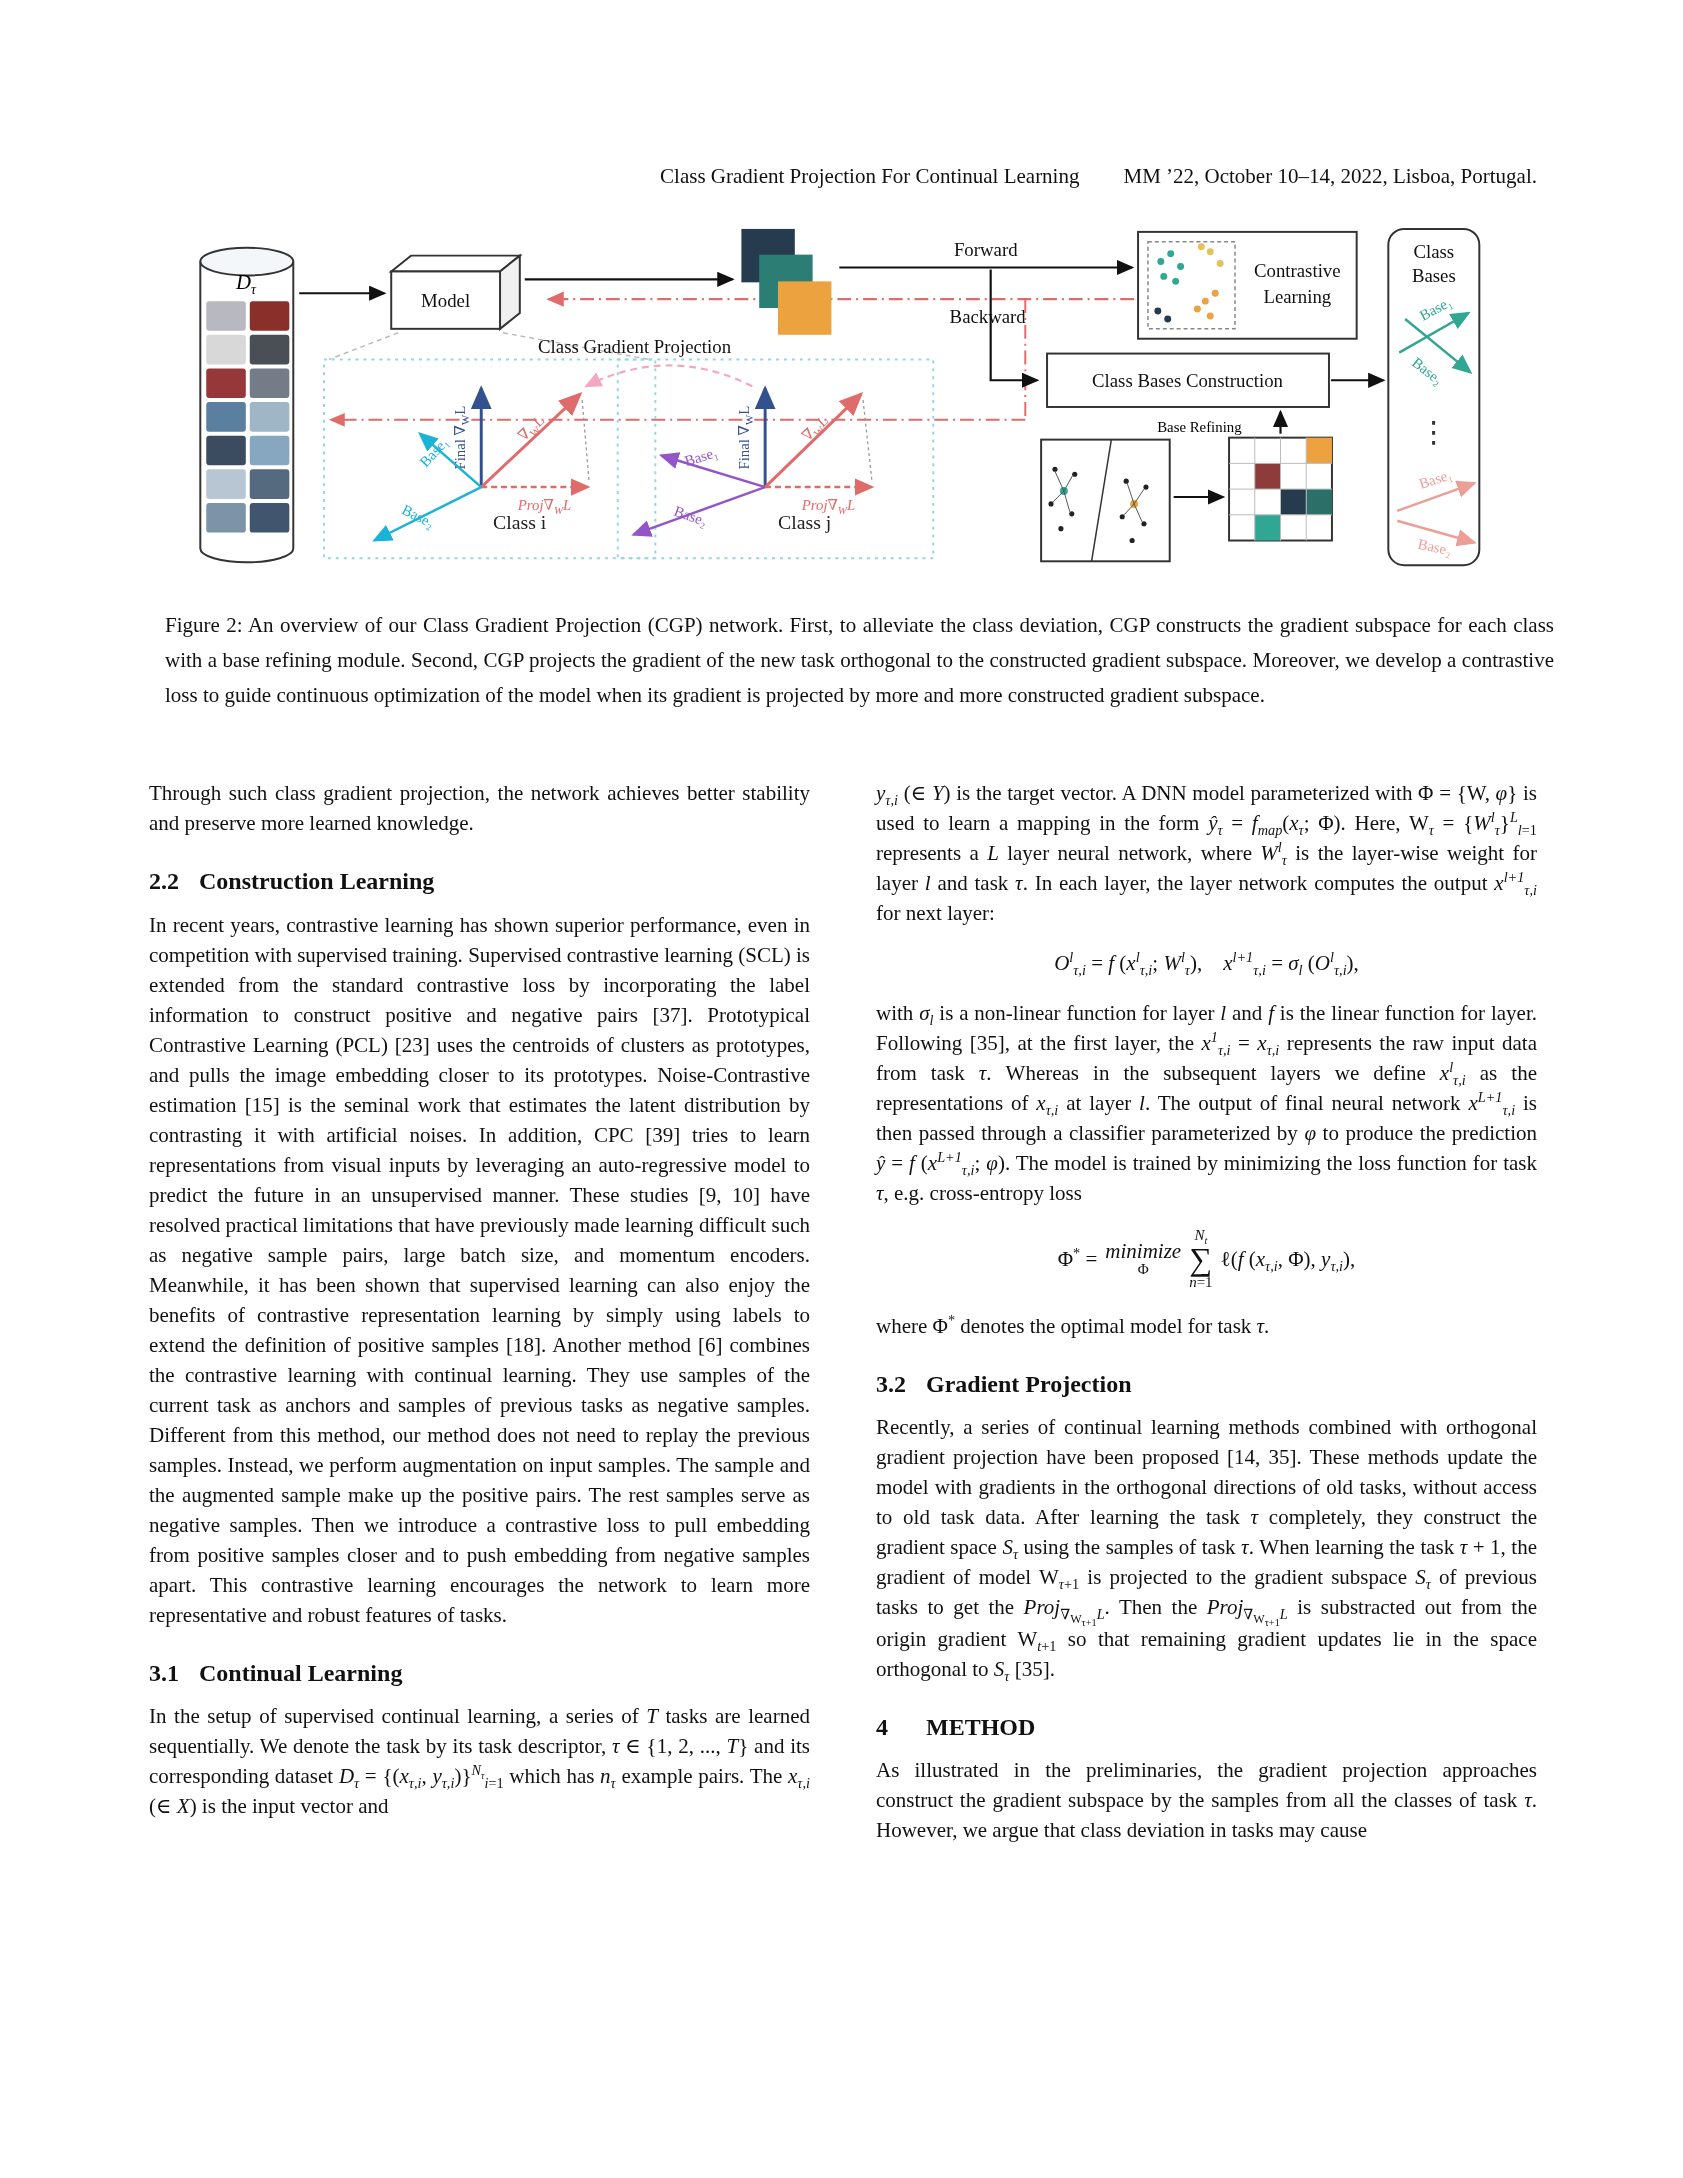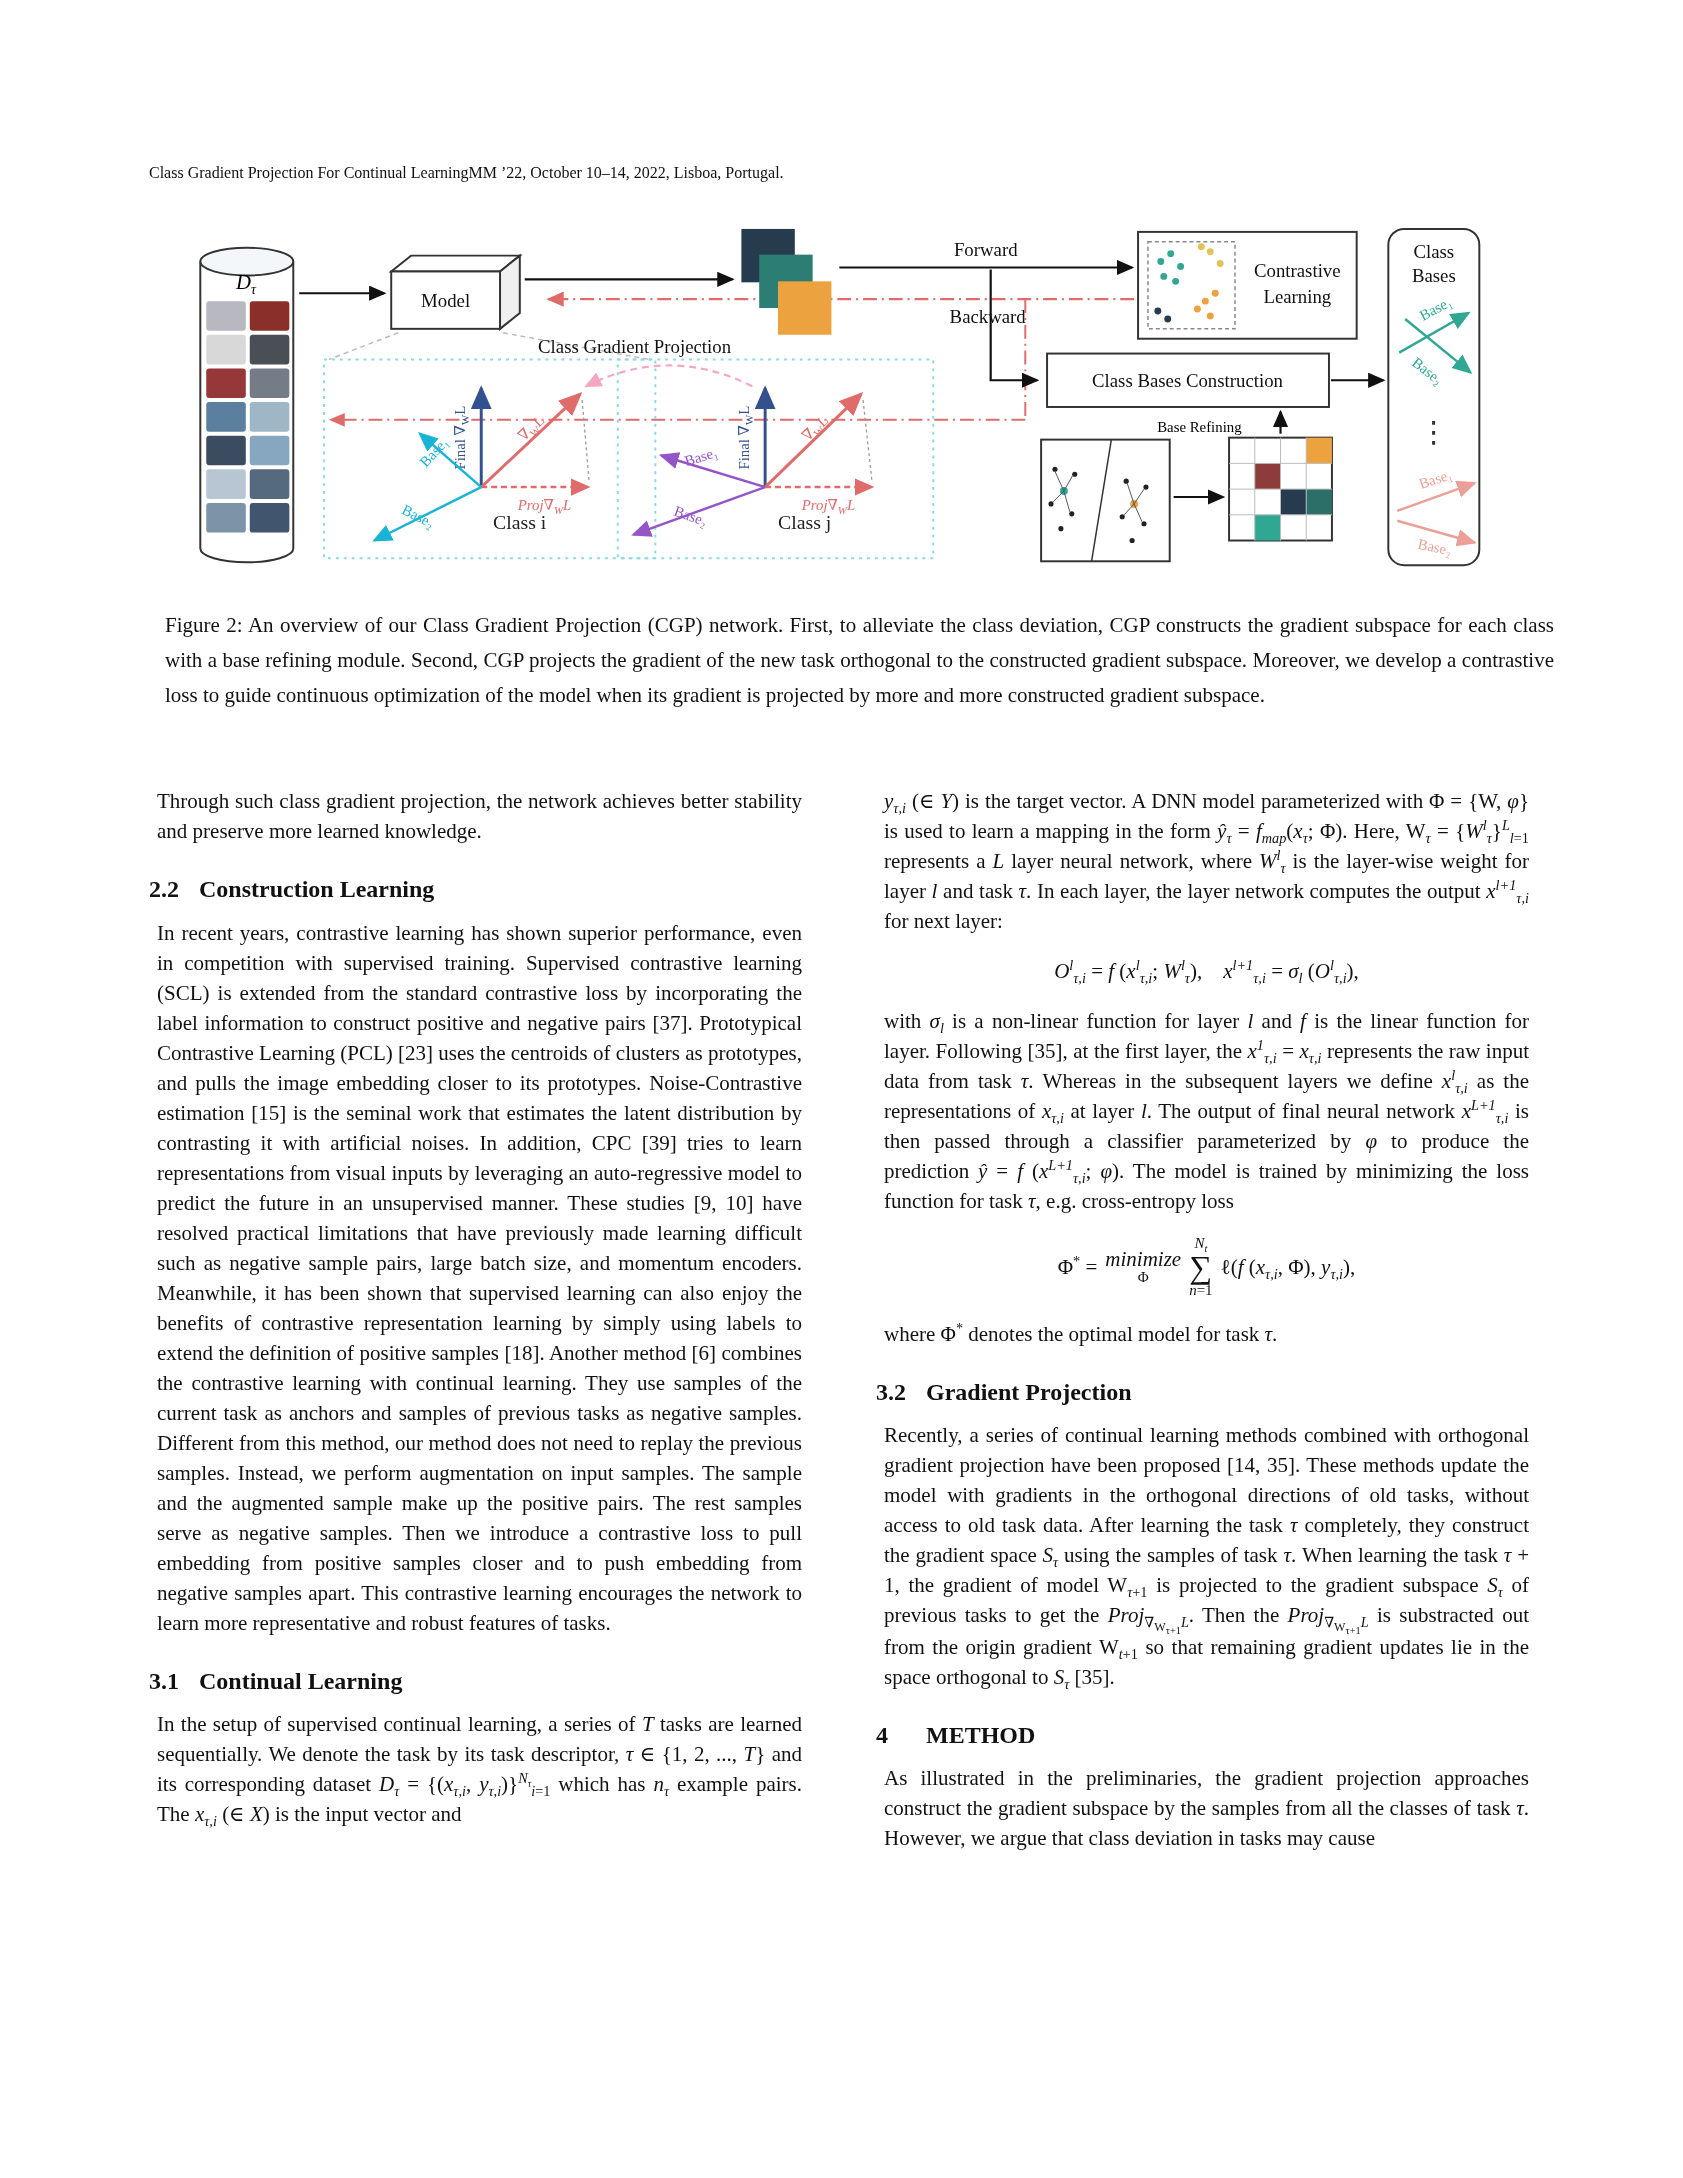--- a/index.html
+++ b/index.html
@@ -3,34 +3,34 @@
 <meta charset="utf-8">
 <style>
   html,body { margin:0; padding:0; background:#888; }
   .page {
     position:relative; width:1683px; height:2178px; background:#ffffff;
     font-family:"Liberation Serif","DejaVu Serif","DejaVu Sans",serif; color:#111;
     margin:0 auto; overflow:hidden;
   }
   .page-header {
     position:absolute; left:149px; right:146px; top:164px;
-    display:flex; justify-content:flex-start; font-size:16px; color:#111;
+    display:flex; justify-content:flex-end; font-size:21px; color:#111;gap:44px;
   }
   .figure-wrap { position:absolute; left:196px; top:222px; width:1346px; height:366px; }
   .figure-wrap svg { width:100%; height:100%; display:block; }
 
   .caption {
     position:absolute; left:149px; top:592px; width:1389px; margin:16px;
     font-weight:normal; font-size:21px; line-height:35px; text-align:justify;
   }
 
   .col { position:absolute; top:778px; width:661px; font-size:21px; line-height:30px; text-align:justify; }
   .col.left { left:149px; }
   .col.right { left:876px; }
-  .col p { margin:8px; }
+  .col p { margin:0; }
   sup, sub { font-size:68%; line-height:0; }
   sub sub { font-size:85%; }
 
   h2.subsec, h2.sec { font-size:24px; font-weight:bold; margin:30px 0 14px 0; line-height:1.15; }
   h2 .num { display:inline-block; min-width:50px; }
 
   .equation { text-align:center; font-size:21px; margin:20px 0 20px 0; }
   .eq2 { display:flex; justify-content:center; align-items:center; gap:8px; }
   .stack { display:inline-flex; flex-direction:column; align-items:center; line-height:1.02; }
   .stack .top { font-size:15px; }

